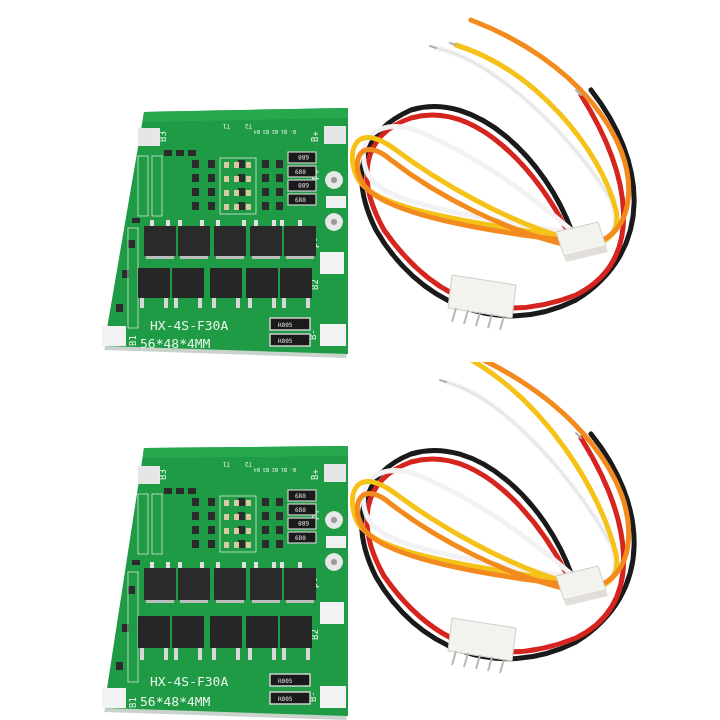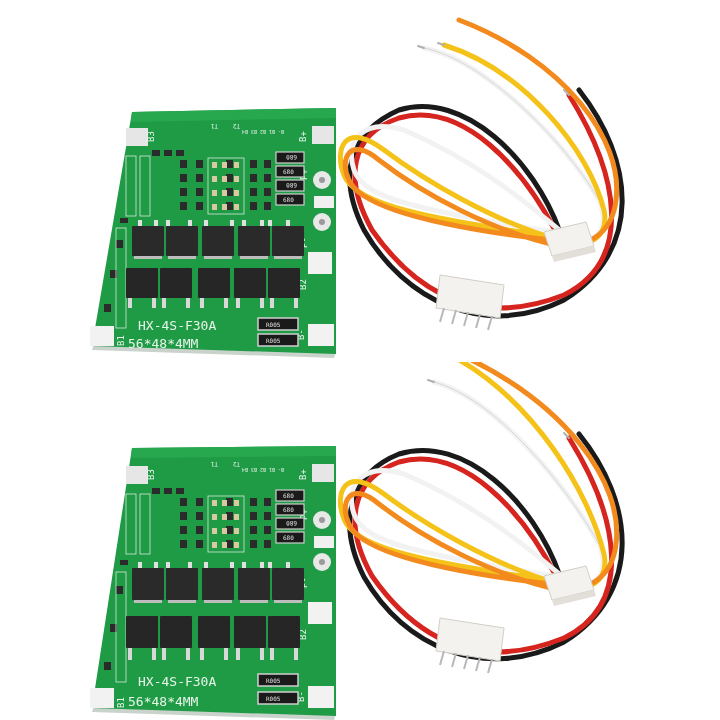--- a/index.html
+++ b/index.html
@@ -1,17 +1,17 @@
 <!DOCTYPE html>
 <html><head>
   <meta charset="utf-8">
   <style>
     html, body { margin: 0; padding: 0; background: #ffffff; }
     body { width: 720px; height: 720px; position: relative; overflow: hidden; font-family: "DejaVu Sans Mono", monospace; }
-    .product { position: absolute; left: 4px; width: 604px; height: 360px; }
+    .product { position: absolute; left: 16px; width: 604px; height: 360px; }
     .product.top { top: 0; }
     .product.bottom { top: 362px; }
     svg { position: absolute; left: 0; top: 0; }
     .silk { fill: #e8f5ea; font-family: "DejaVu Sans Mono", monospace; }
     .res-label { fill: #e0e0e0; font-family: "DejaVu Sans Mono", monospace; font-size: 6px; }
   </style>
 </head>
 <body>
 
 <div class="product top">

